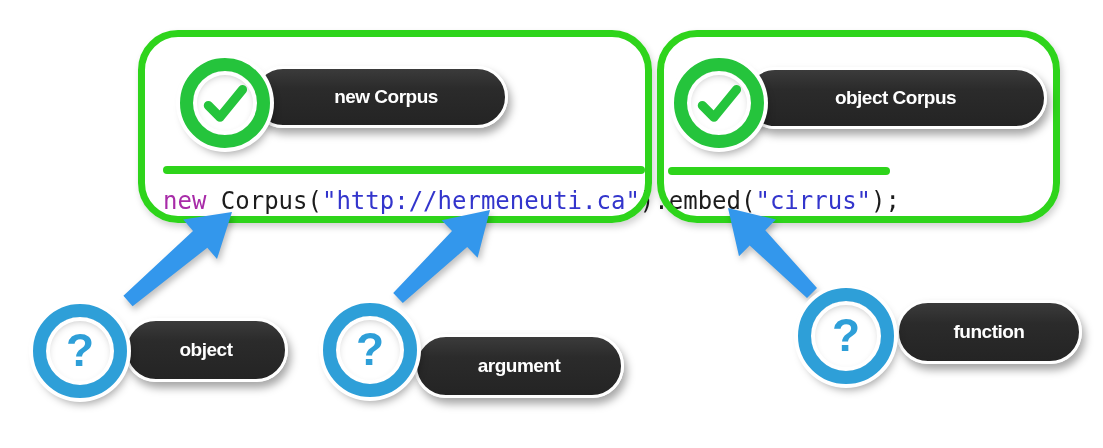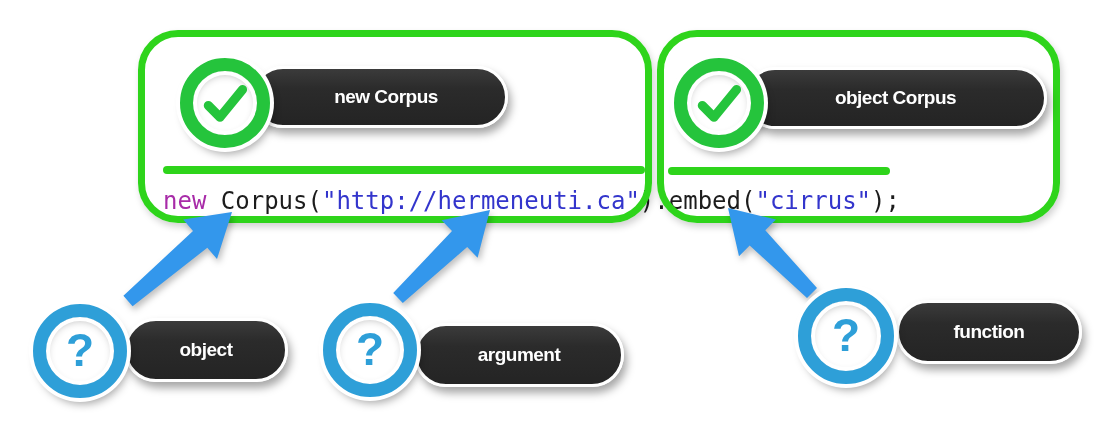--- a/index.html
+++ b/index.html
@@ -69,21 +69,21 @@
   }
   
   .circle.c-new{left:180px;top:58px;width:90px;height:90px;}
   .pill.p-new{left:252px;top:66px;width:256px;height:62px;padding-left:12px;}
   .circle.c-embed{left:674px;top:58px;width:90px;height:90px;}
   .pill.p-embed{left:744px;top:67px;width:303px;height:62px;}
   
   .circle.c-object{left:33px;top:304px;width:94px;height:94px;}
   .pill.p-object{left:124px;top:318px;width:164px;height:64px;}
   .circle.c-argument{left:323px;top:303px;width:94px;height:94px;}
-  .pill.p-argument{left:414px;top:323px;width:210px;height:64px;text-align:right;}
+  .pill.p-argument{left:414px;top:334px;width:210px;height:64px;text-align:right;}
   .circle.c-function{left:798px;top:288px;width:96px;height:96px;}
   .pill.p-function{left:896px;top:300px;width:186px;height:64px;}
   
   .arrows{
     position:absolute;left:0;top:0;z-index:4;pointer-events:none;
     filter:drop-shadow(2px 4px 3px rgba(0,0,0,0.25));
   }
   .arrows polygon{fill:var(--arrow-blue);}
   .check-svg{display:block;}
 </style>

